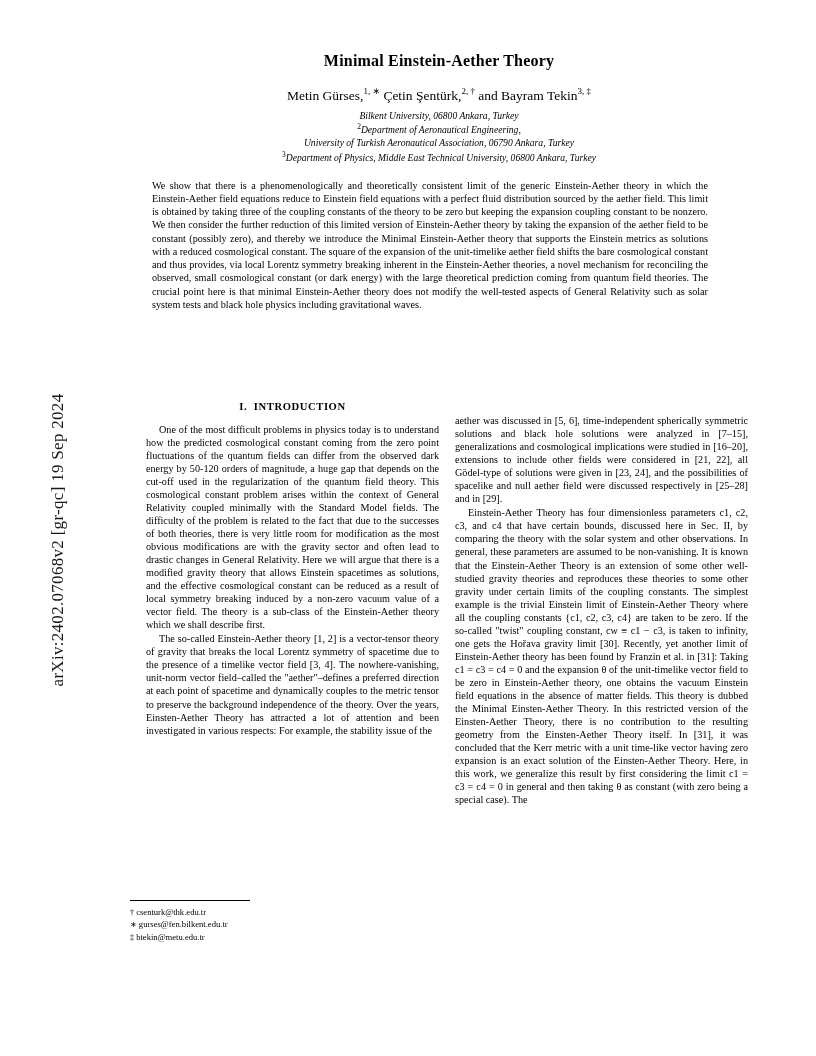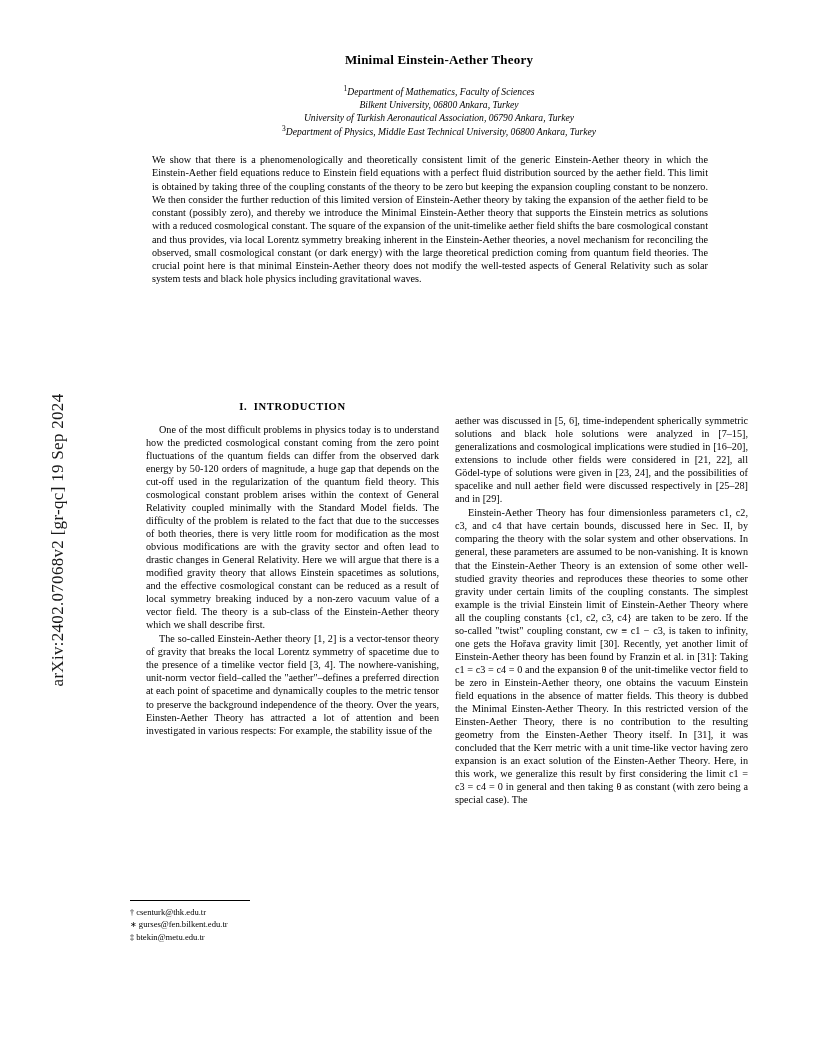--- a/index.html
+++ b/index.html
@@ -30,21 +30,21 @@
     white-space:nowrap;
   }
   .content {
     position:absolute;
     left:130px;
     top:52px;
     width:618px;
   }
   .title {
     text-align:center;
-    font-size:13px;
+    font-size:16px;
     font-weight:bold;
     letter-spacing:0.2px;
     margin-bottom:16px;
   }
   .authors {
     text-align:center;
     font-size:13.5px;
     margin-bottom:6px;
   }
   .authors sup { font-size:9px; }
@@ -110,24 +110,27 @@
 <body>
 
 <div class="page">
 
   <div class="arxiv-stamp">arXiv:2402.07068v2  [gr-qc]  19 Sep 2024</div>
 
   <div class="content">
 
     <div class="title">Minimal Einstein-Aether Theory</div>
 
+    <div class="authors">
+      <span>Metin Gürses,</span><sup>1, ∗</sup><span> Çetin Şentürk,</span><sup>2, †</sup><span> and Bayram Tekin</span><sup>3, ‡</sup>
+    </div>
 
     <div class="affil">
-      <div><sup>1</sup><span>Department of Mathematics, Faculty of Sciences</span></div>
       <div><span>Bilkent University, 06800 Ankara, Turkey</span></div>
+      <div><sup>2</sup><span>Department of Aeronautical Engineering,</span></div>
       <div><span>University of Turkish Aeronautical Association, 06790 Ankara, Turkey</span></div>
       <div><sup>3</sup><span>Department of Physics, Middle East Technical University, 06800 Ankara, Turkey</span></div>
     </div>
 
     <div class="abstract">We show that there is a phenomenologically and theoretically consistent limit of the generic Einstein-Aether theory in which the Einstein-Aether field equations reduce to Einstein field equations with a perfect fluid distribution sourced by the aether field. This limit is obtained by taking three of the coupling constants of the theory to be zero but keeping the expansion coupling constant to be nonzero. We then consider the further reduction of this limited version of Einstein-Aether theory by taking the expansion of the aether field to be constant (possibly zero), and thereby we introduce the Minimal Einstein-Aether theory that supports the Einstein metrics as solutions with a reduced cosmological constant. The square of the expansion of the unit-timelike aether field shifts the bare cosmological constant and thus provides, via local Lorentz symmetry breaking inherent in the Einstein-Aether theories, a novel mechanism for reconciling the observed, small cosmological constant (or dark energy) with the large theoretical prediction coming from quantum field theories. The crucial point here is that minimal Einstein-Aether theory does not modify the well-tested aspects of General Relativity such as solar system tests and black hole physics including gravitational waves.</div>
 
   </div>
 
   <div class="cols">
 

